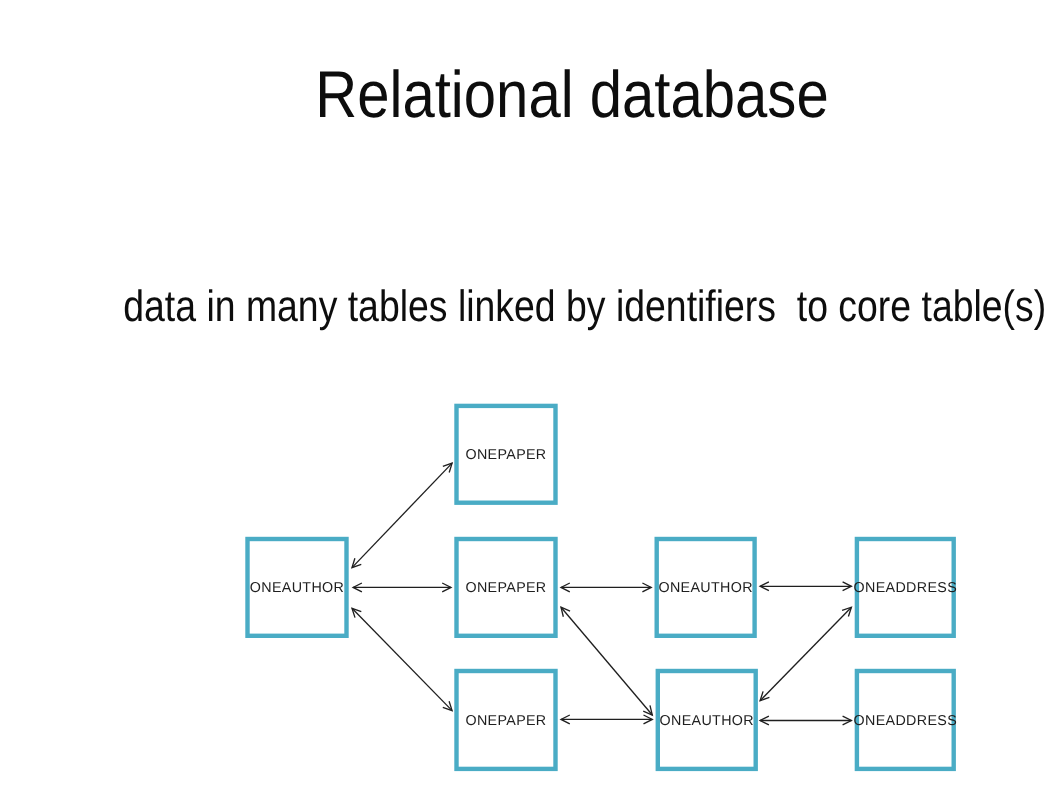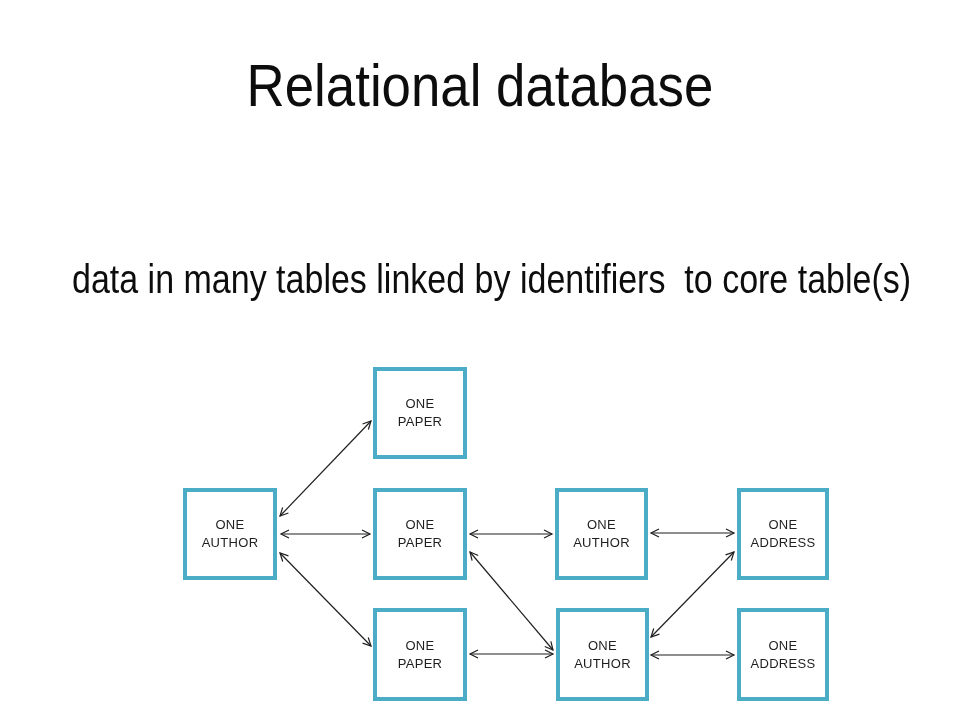--- a/index.html
+++ b/index.html
@@ -3,21 +3,21 @@
 <meta charset="utf-8">
 <style>
   html, body { margin: 0; padding: 0; }
   body {
     width: 960px; height: 720px;
     background: #ffffff;
     position: relative;
     overflow: hidden;
     font-family: "Liberation Sans", sans-serif;
   }
-  .slide { position: absolute; inset: 0; }
+  .slide { position: absolute; inset: 0; margin-left: 40px; }
   .title {
     position: absolute; top: 56px; left: 0; width: 960px;
     margin: 0;
     text-align: center;
     font-size: 60px; font-weight: 400; line-height: 1;
     color: #0d0d0d;
     transform: scaleX(0.88); transform-origin: 50% 50%;
     white-space: pre;
   }
   .subtitle {
@@ -28,21 +28,21 @@
     transform: scaleX(0.85); transform-origin: 50% 50%;
     white-space: pre;
   }
   #edges-svg { position: absolute; left: 0; top: 0; }
   #nodes-layer { position: absolute; inset: 0; }
   .node {
     position: absolute;
     box-sizing: border-box;
     border: 4px solid #4aacc5;
     background: #ffffff;
-    display: flex; flex-direction: column;
+    display: flex; 
     align-items: center; justify-content: center;
     font-size: 13px; line-height: 18px;
     letter-spacing: 0.3px;
     color: #1f1f1f;
     text-align: center;
   }
 </style>
 </head>
 <body>
 

